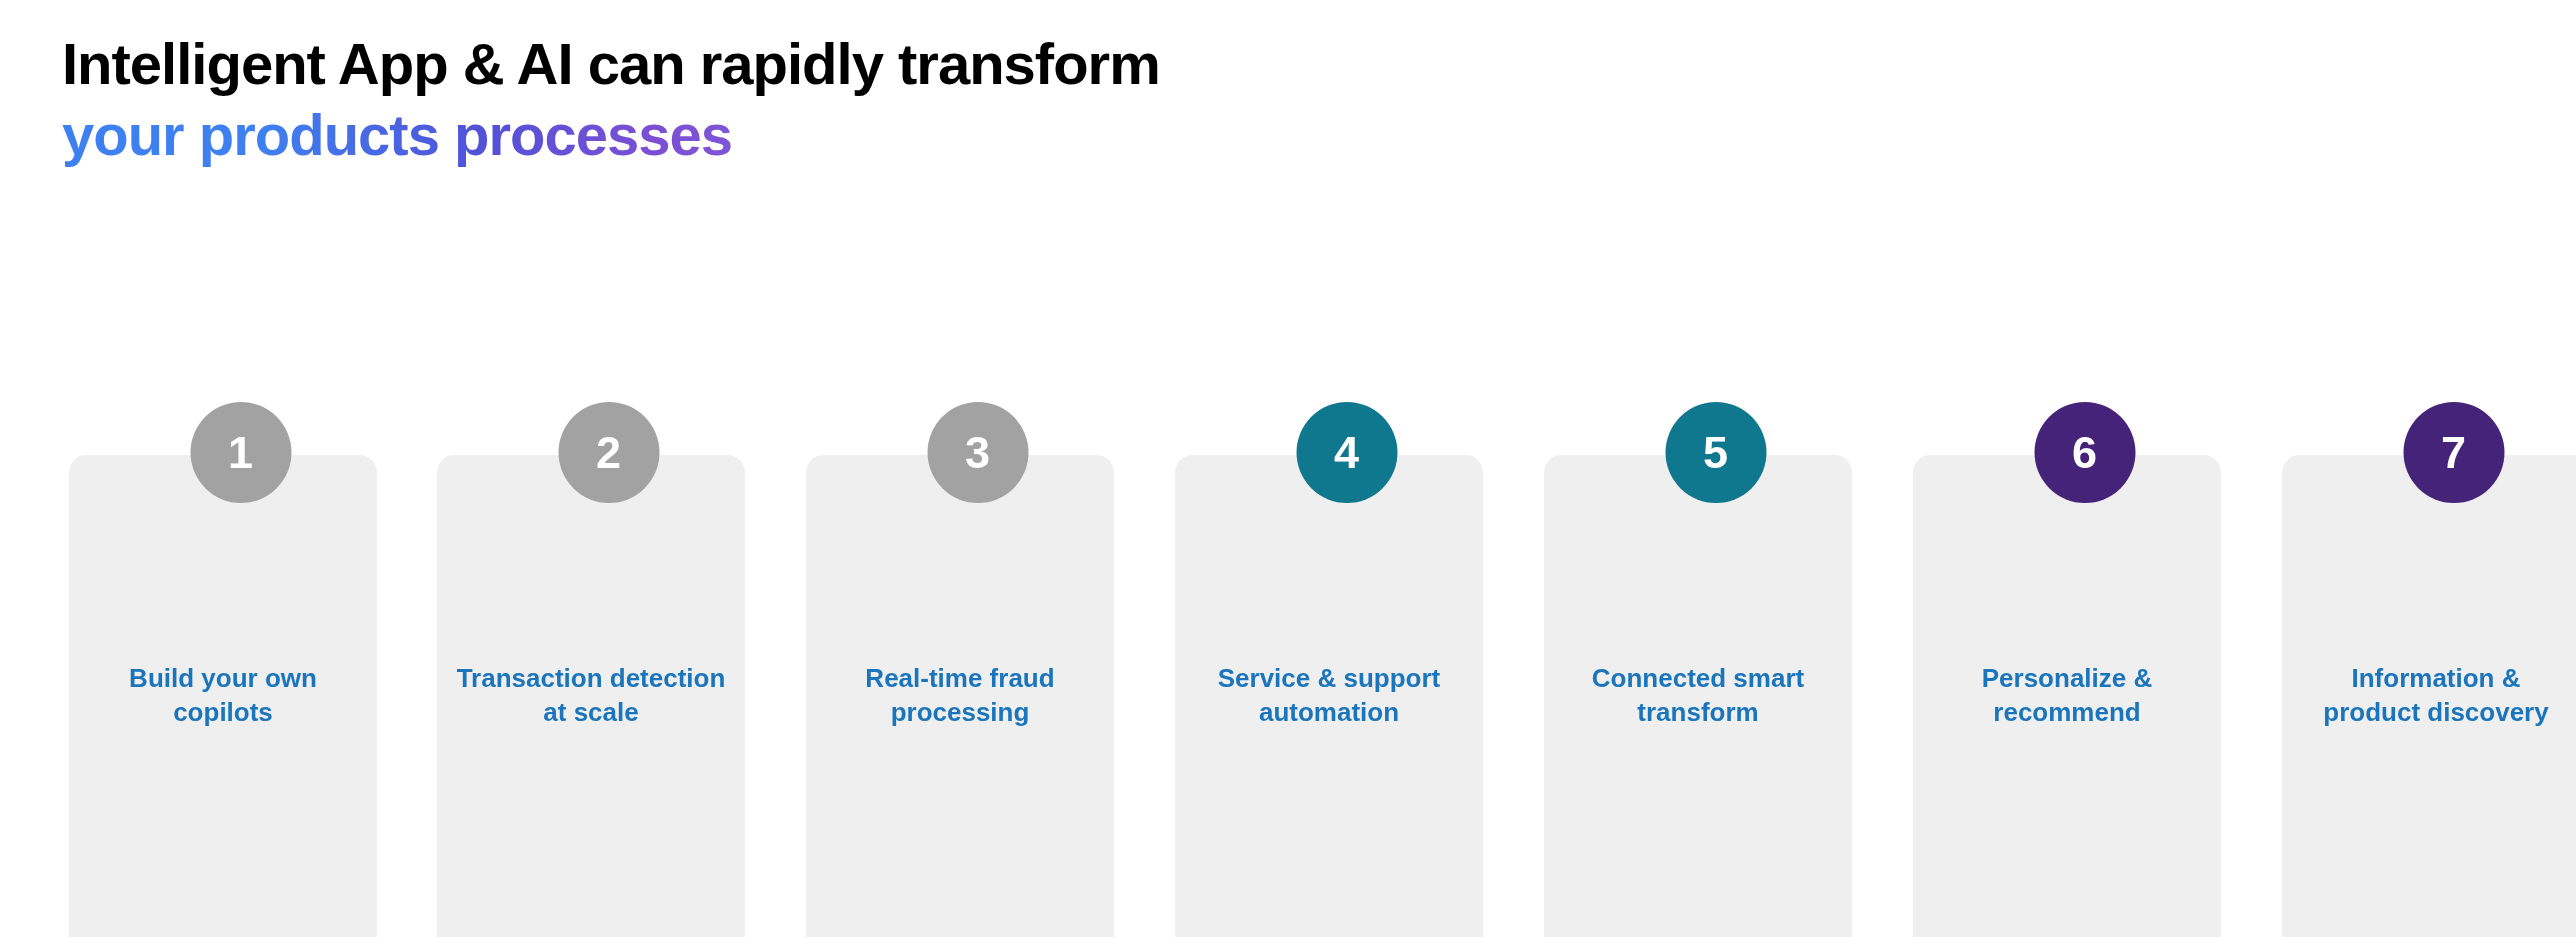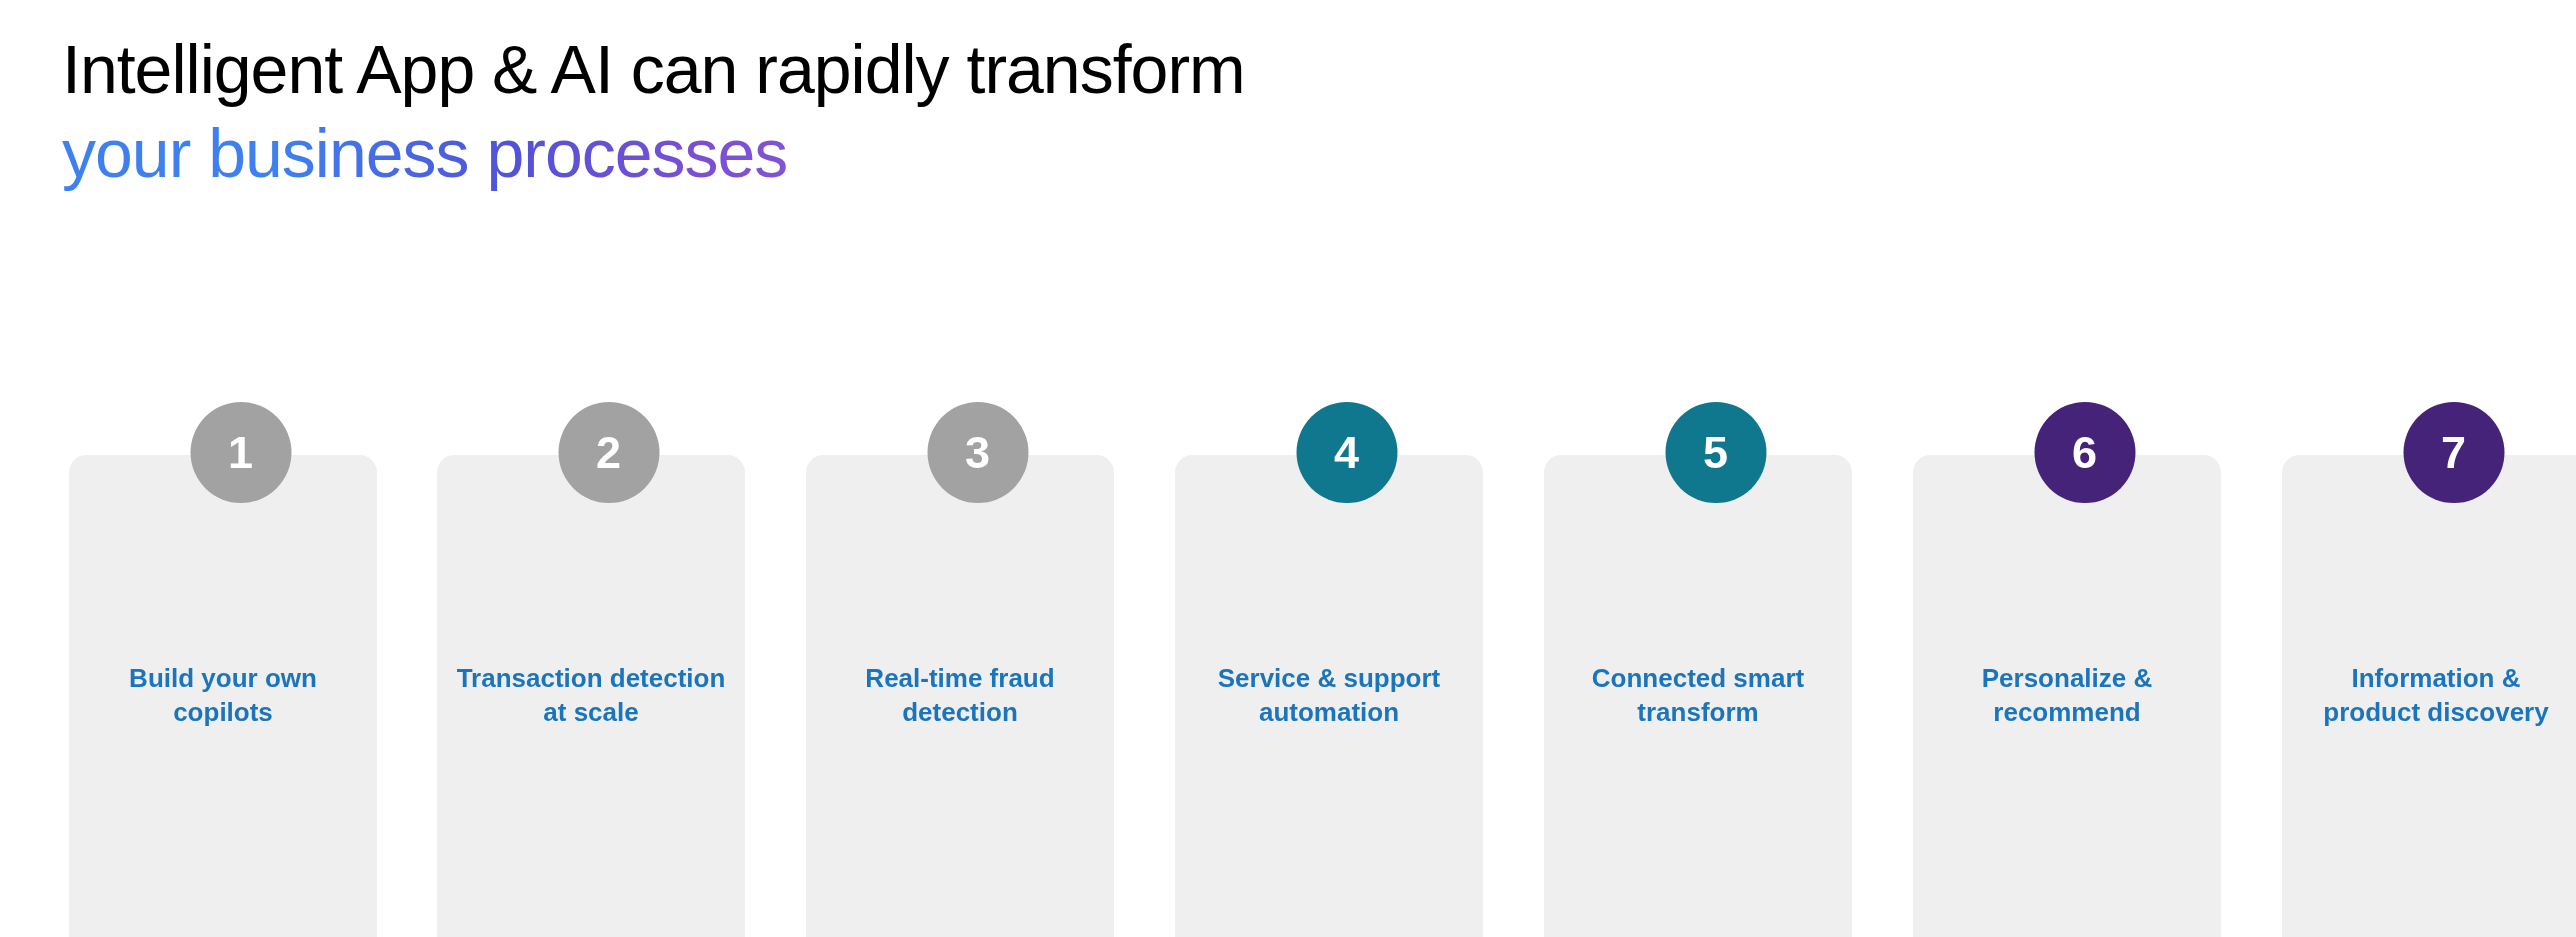--- a/index.html
+++ b/index.html
@@ -18,22 +18,22 @@
   }
 
   
   .title-block {
     position: absolute;
     left: 62px;
     top: 28px;
     width: 2267px;
   }
   .title-line {
-    font-size: 68px;
-    font-weight: 400;
+    font-size: 58px;
+    font-weight: 700;
     line-height: 1.23;
     letter-spacing: -1px;
     white-space: nowrap;
   }
   .title-line-1 { color: #000000; }
   .title-line-2 {
     background-image: linear-gradient(90deg, #3F80F0 0%, #3F80F0 30%, #5152D8 62%, #7B4FD4 88%, #8054D6 100%);
     -webkit-background-clip: text;
     background-clip: text;
     color: transparent;
@@ -96,21 +96,21 @@
   .badge-purple { background: #452379; }
 </style>
 </head>
 <body>
 
 <div class="slide">
 
   <div class="title-block">
     <div class="title-line title-line-1">Intelligent App &amp; AI can rapidly transform</div>
     <div class="title-line">
-      <span class="title-line-2">your business processes</span>
+      <span class="title-line-2">your products processes</span>
     </div>
   </div>
 
   <div class="cards-row">
 
     <div class="card-wrap" style="left:69px">
       <div class="card">
         <div class="card-label">Build your own copilots</div>
       </div>
       <div class="badge badge-gray">
@@ -122,21 +122,21 @@
       <div class="card">
         <div class="card-label">Transaction detection at scale</div>
       </div>
       <div class="badge badge-gray">
         <span>2</span>
       </div>
     </div>
 
     <div class="card-wrap" style="left:806px">
       <div class="card">
-        <div class="card-label">Real-time fraud detection</div>
+        <div class="card-label">Real-time fraud processing</div>
       </div>
       <div class="badge badge-gray">
         <span>3</span>
       </div>
     </div>
 
     <div class="card-wrap" style="left:1175px">
       <div class="card">
         <div class="card-label">Service &amp; support automation</div>
       </div>

